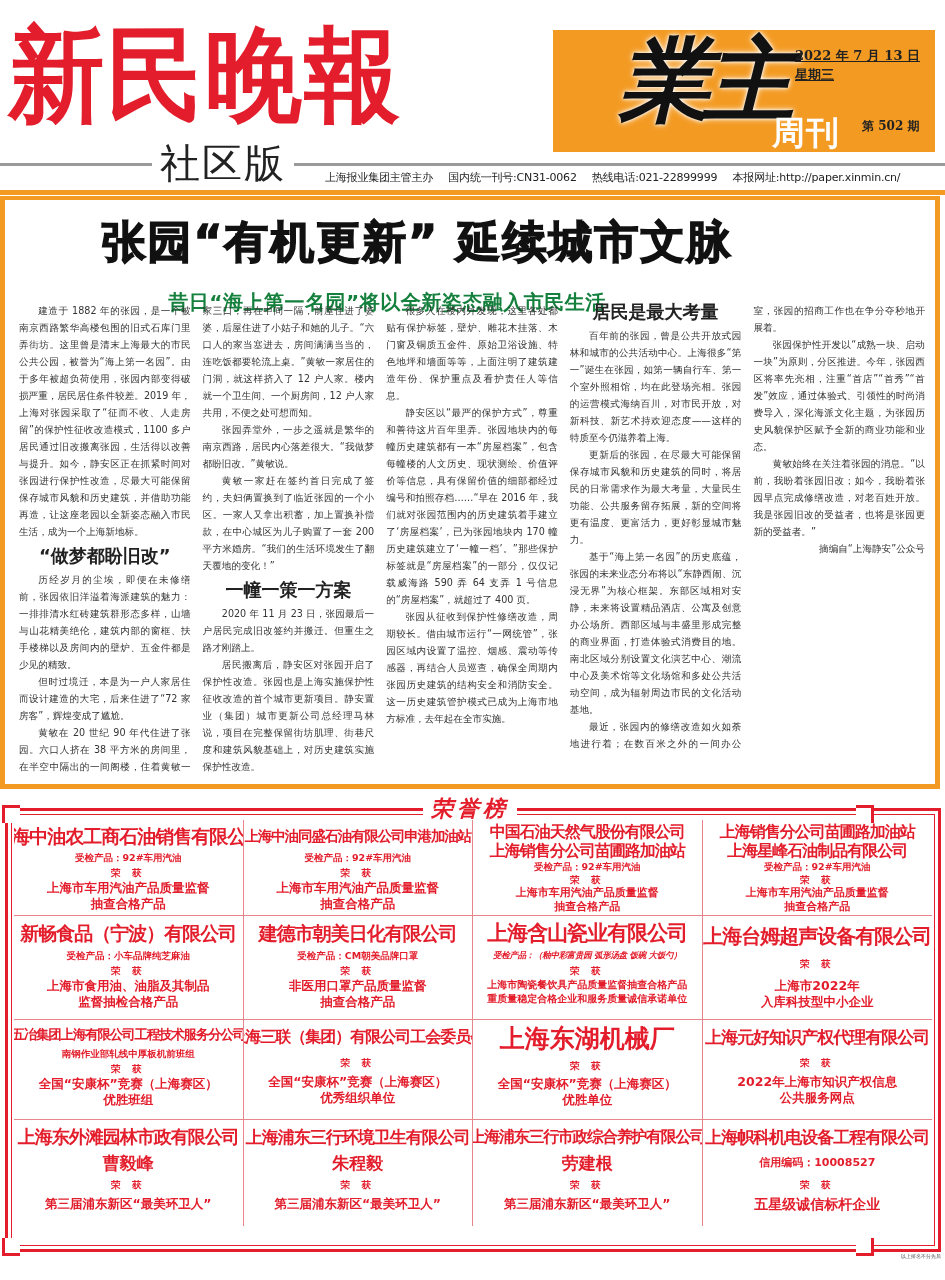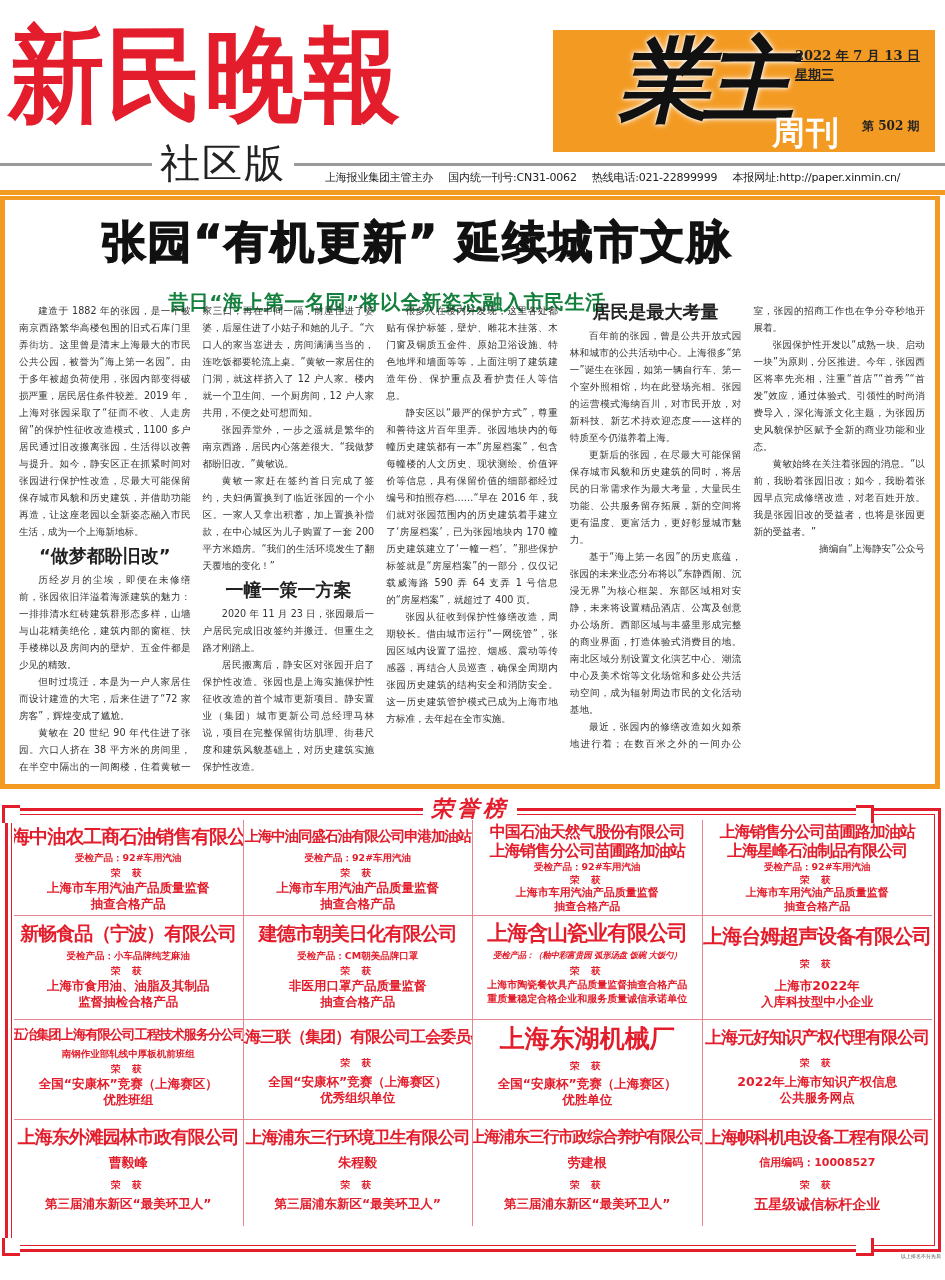--- a/index.html
+++ b/index.html
@@ -44,21 +44,21 @@
   .cell { border-right: 1px solid #e8858c; border-bottom: 1px solid #e8858c; text-align: center; color: #e31d2b; display: flex; flex-direction: column; align-items: center; justify-content: flex-start; padding-top: 2px; overflow: hidden; }
   .cell:nth-child(4n) { border-right: none; }
   .cell.last-row { border-bottom: none; }
   .cell .co { font-family: "DejaVu Sans", sans-serif; font-weight: bold; font-size: 17px; line-height: 21px; letter-spacing: -1px; white-space: nowrap; }
   .cell .co.big { font-size: 22px; line-height: 32px; letter-spacing: 0; }
   .cell .co.small { font-size: 14.5px; letter-spacing: -1.2px; }
   .cell .prod { font-size: 9.5px; font-weight: bold; line-height: 15px; white-space: nowrap; }
   .cell .won { font-size: 9.5px; font-weight: bold; line-height: 15px; letter-spacing: 4px; }
   .cell .award { font-size: 12.5px; font-weight: bold; line-height: 16px; white-space: nowrap; }
   .cell .award.sm { font-size: 10px; line-height: 14px; }
-  .cell .person { font-size: 13px; font-weight: bold; line-height: 22px; }
+  .cell .person { font-size: 17px; font-weight: bold; line-height: 22px; }
   .footer-note { position: absolute; right: 4px; top: 1253px; font-size: 5px; color: #444; }
 </style>
 </head>
 <body>
 
 <div class="masthead">
   <div class="logo-main">新民晚報</div>
   <div class="edition-rule"></div>
   <div class="edition">社区版</div>
   <div class="pubinfo">

